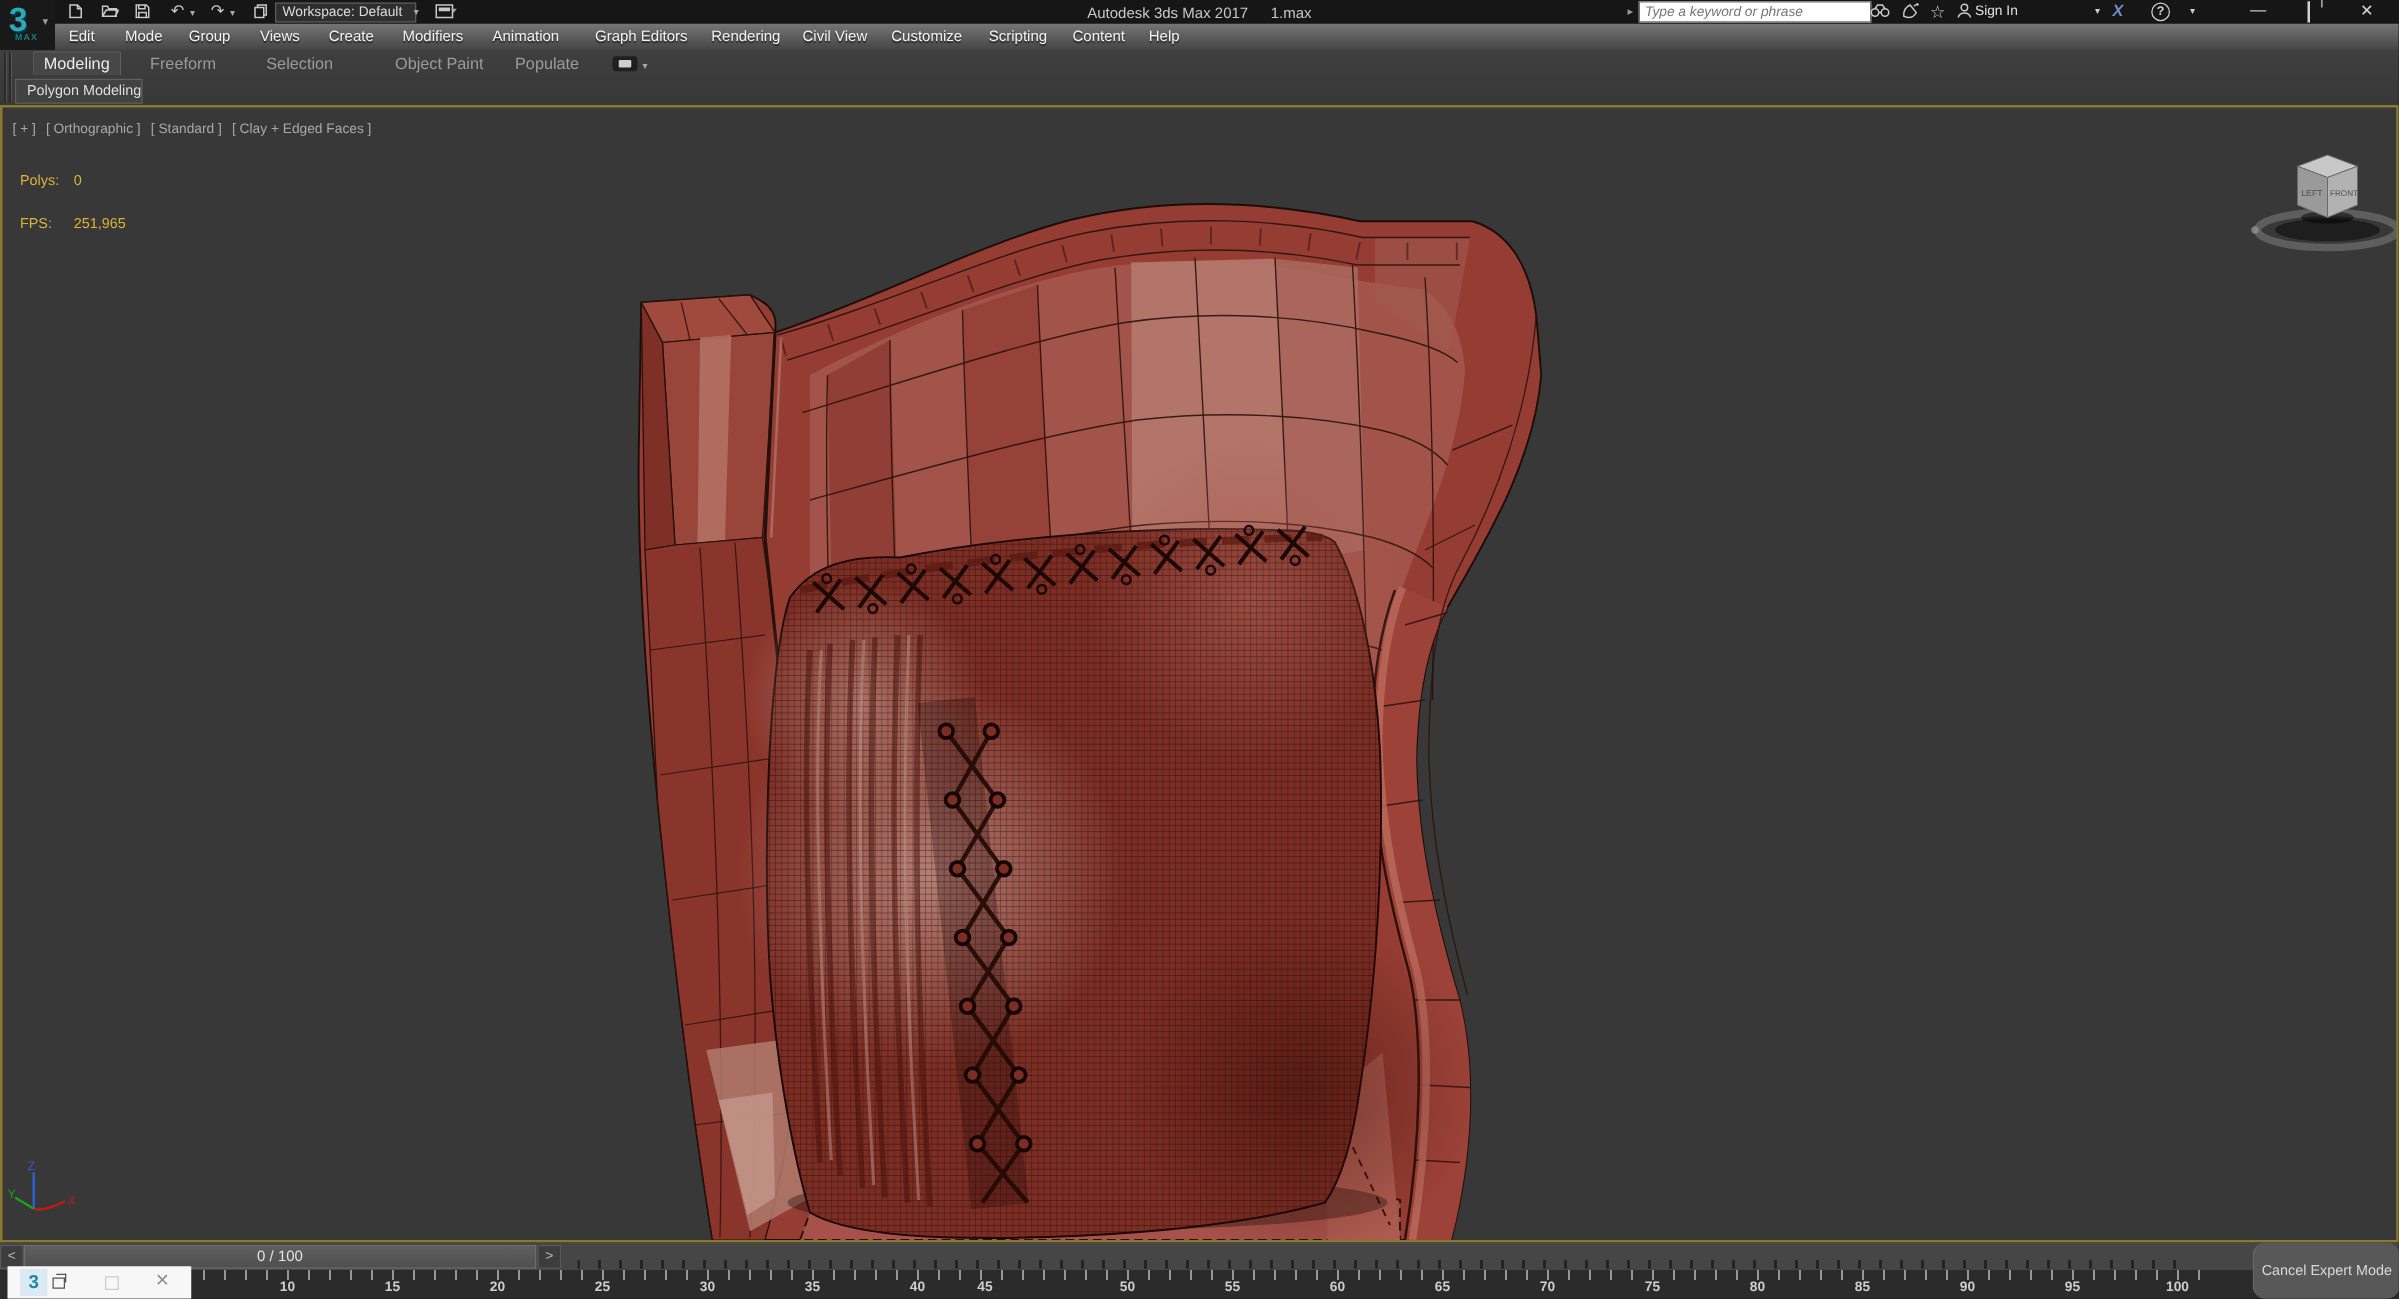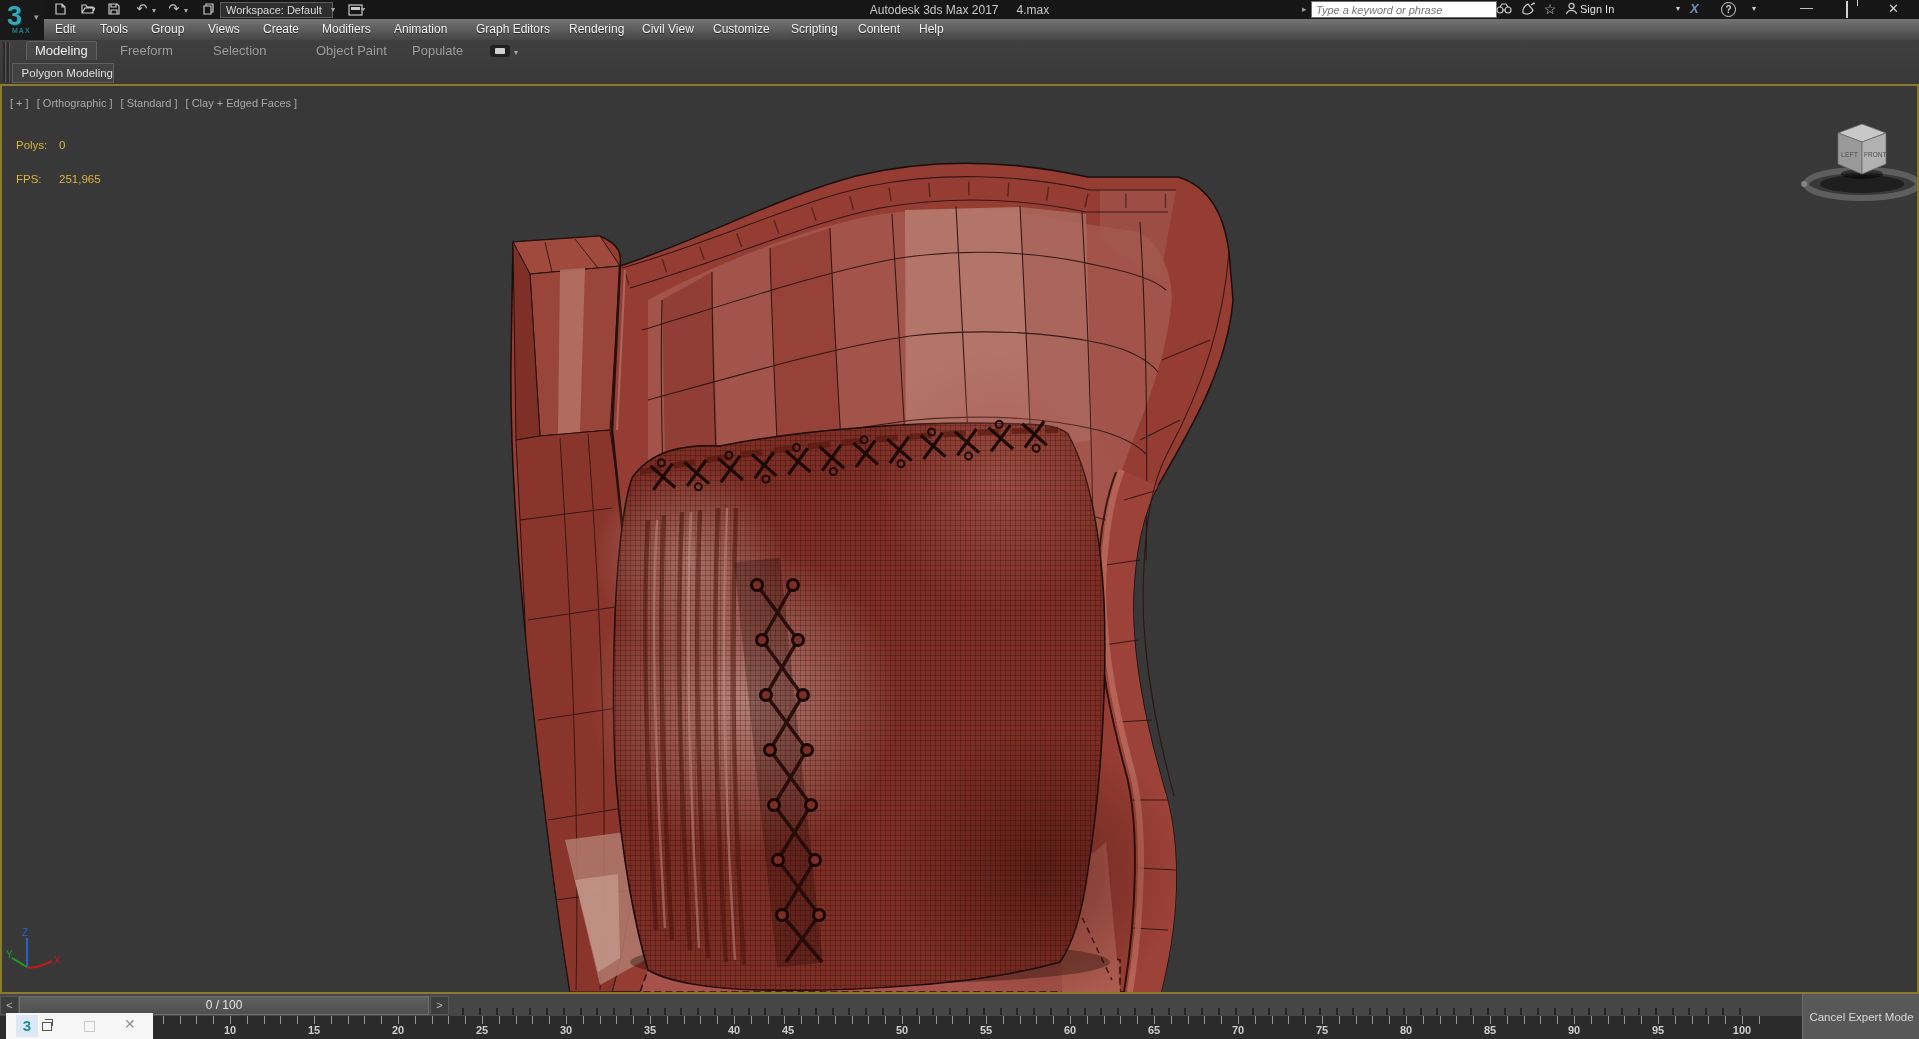--- a/index.html
+++ b/index.html
@@ -62,37 +62,37 @@
   .tbtn{position:absolute;top:2px;width:17px;height:17px;background:#3d3d3d;border:1px solid #585858;
         color:#b9b9b9;font-size:11px;line-height:16px;text-align:center;}
   .thandle{position:absolute;left:19px;top:2px;width:408px;height:17px;
         background:linear-gradient(#5f5f5f,#4f4f4f);border:1px solid #6e6e6e;
         color:#e3e3e3;font-size:12px;line-height:16px;text-align:center;}
   .ruler{position:absolute;left:0;top:1016px;width:1919px;height:23px;background:#2b2b2b;}
   .ruler-ticks{position:absolute;left:62px;top:0;width:1698px;height:8px;
         background:repeating-linear-gradient(90deg,#969696 0 1px,transparent 1px 16.8px);}
   .rlabel{position:absolute;top:8px;font-size:11px;color:#cfcfcf;transform:translateX(-50%);font-weight:bold;}
   .cancel-expert{position:absolute;left:1802px;top:994px;width:117px;height:45px;background:#585858;
-        border-left:1px solid #6c6c6c;color:#d8d8d8;font-size:11.5px;display:flex;align-items:center;justify-content:center;}
+        border-left:1px solid #6c6c6c;color:#d8d8d8;font-size:11.5px;display:flex;align-items:center;justify-content:center;border-radius:11px;}
   .taskfrag{position:absolute;left:6px;top:1013px;width:147px;height:26px;background:#f7f7f7;}
   .tf-3{position:absolute;left:10px;top:2px;width:22px;height:22px;background:#dce9f5;color:#1d8a9c;
         font-weight:bold;font-size:15px;text-align:center;line-height:22px;}
   .tf-restore{position:relative;left:36px;top:9px;width:8px;height:7px;border:1px solid #555;}
   .tf-restore:before{content:"";position:absolute;left:2px;top:-4px;width:7px;height:6px;border:1px solid #555;border-bottom:none;border-left:none;}
   .tf-max{position:absolute;left:78px;top:8px;width:9px;height:9px;border:1px solid #ccc;}
   .tf-close{position:absolute;left:118px;top:3px;color:#8f8f8f;font-size:14px;}
   .ic{fill:none;stroke:#c9c9c9;stroke-width:1.2;}
 </style>
 </head>
 <body>
 
 <div class="header">
   <div class="menubar">
     <span class="menu-item" style="left:11px">Edit</span>
-    <span class="menu-item" style="left:56px">Tools</span>
+    <span class="menu-item" style="left:56px">Mode</span>
     <span class="menu-item" style="left:107px">Group</span>
     <span class="menu-item" style="left:164px">Views</span>
     <span class="menu-item" style="left:219px">Create</span>
     <span class="menu-item" style="left:278px">Modifiers</span>
     <span class="menu-item" style="left:350px">Animation</span>
     <span class="menu-item" style="left:432px">Graph Editors</span>
     <span class="menu-item" style="left:525px">Rendering</span>
     <span class="menu-item" style="left:598px">Civil View</span>
     <span class="menu-item" style="left:669px">Customize</span>
     <span class="menu-item" style="left:747px">Scripting</span>
@@ -133,21 +133,21 @@
   </div>
   <div class="workspace">Workspace: Default</div>
   <span class="ws-caret caret">▾</span>
   <span class="panelfly">
     <svg width="22" height="13">
         <rect x="1" y="1" width="13" height="10" class="ic"></rect>
         <rect x="3" y="3" width="9" height="3" fill="#c9c9c9"></rect>
         <path d="M17,5 l3,4 l3,-4" fill="#a8a8a8" transform="translate(-1,0) scale(0.8)"></path>
       </svg></span>
   <div class="title-center">
-    <span>Autodesk 3ds Max 2017</span><span class="title-file">4.max</span>
+    <span>Autodesk 3ds Max 2017</span><span class="title-file">1.max</span>
   </div>
 
   <span style="position:absolute;left:1302px;top:4px;color:#9a9a9a;font-size:9px;">▸</span>
   <input class="search" value="" placeholder="Type a keyword or phrase" style="">
   <span class="tb-icon" style="left:1494px">
     <svg width="16" height="13">
         <circle cx="4" cy="8" r="3" class="ic"></circle>
         <circle cx="12" cy="8" r="3" class="ic"></circle>
         <path class="ic" d="M4,5 l2,-3 h4 l2,3 M7,8 h2"></path>
       </svg>

